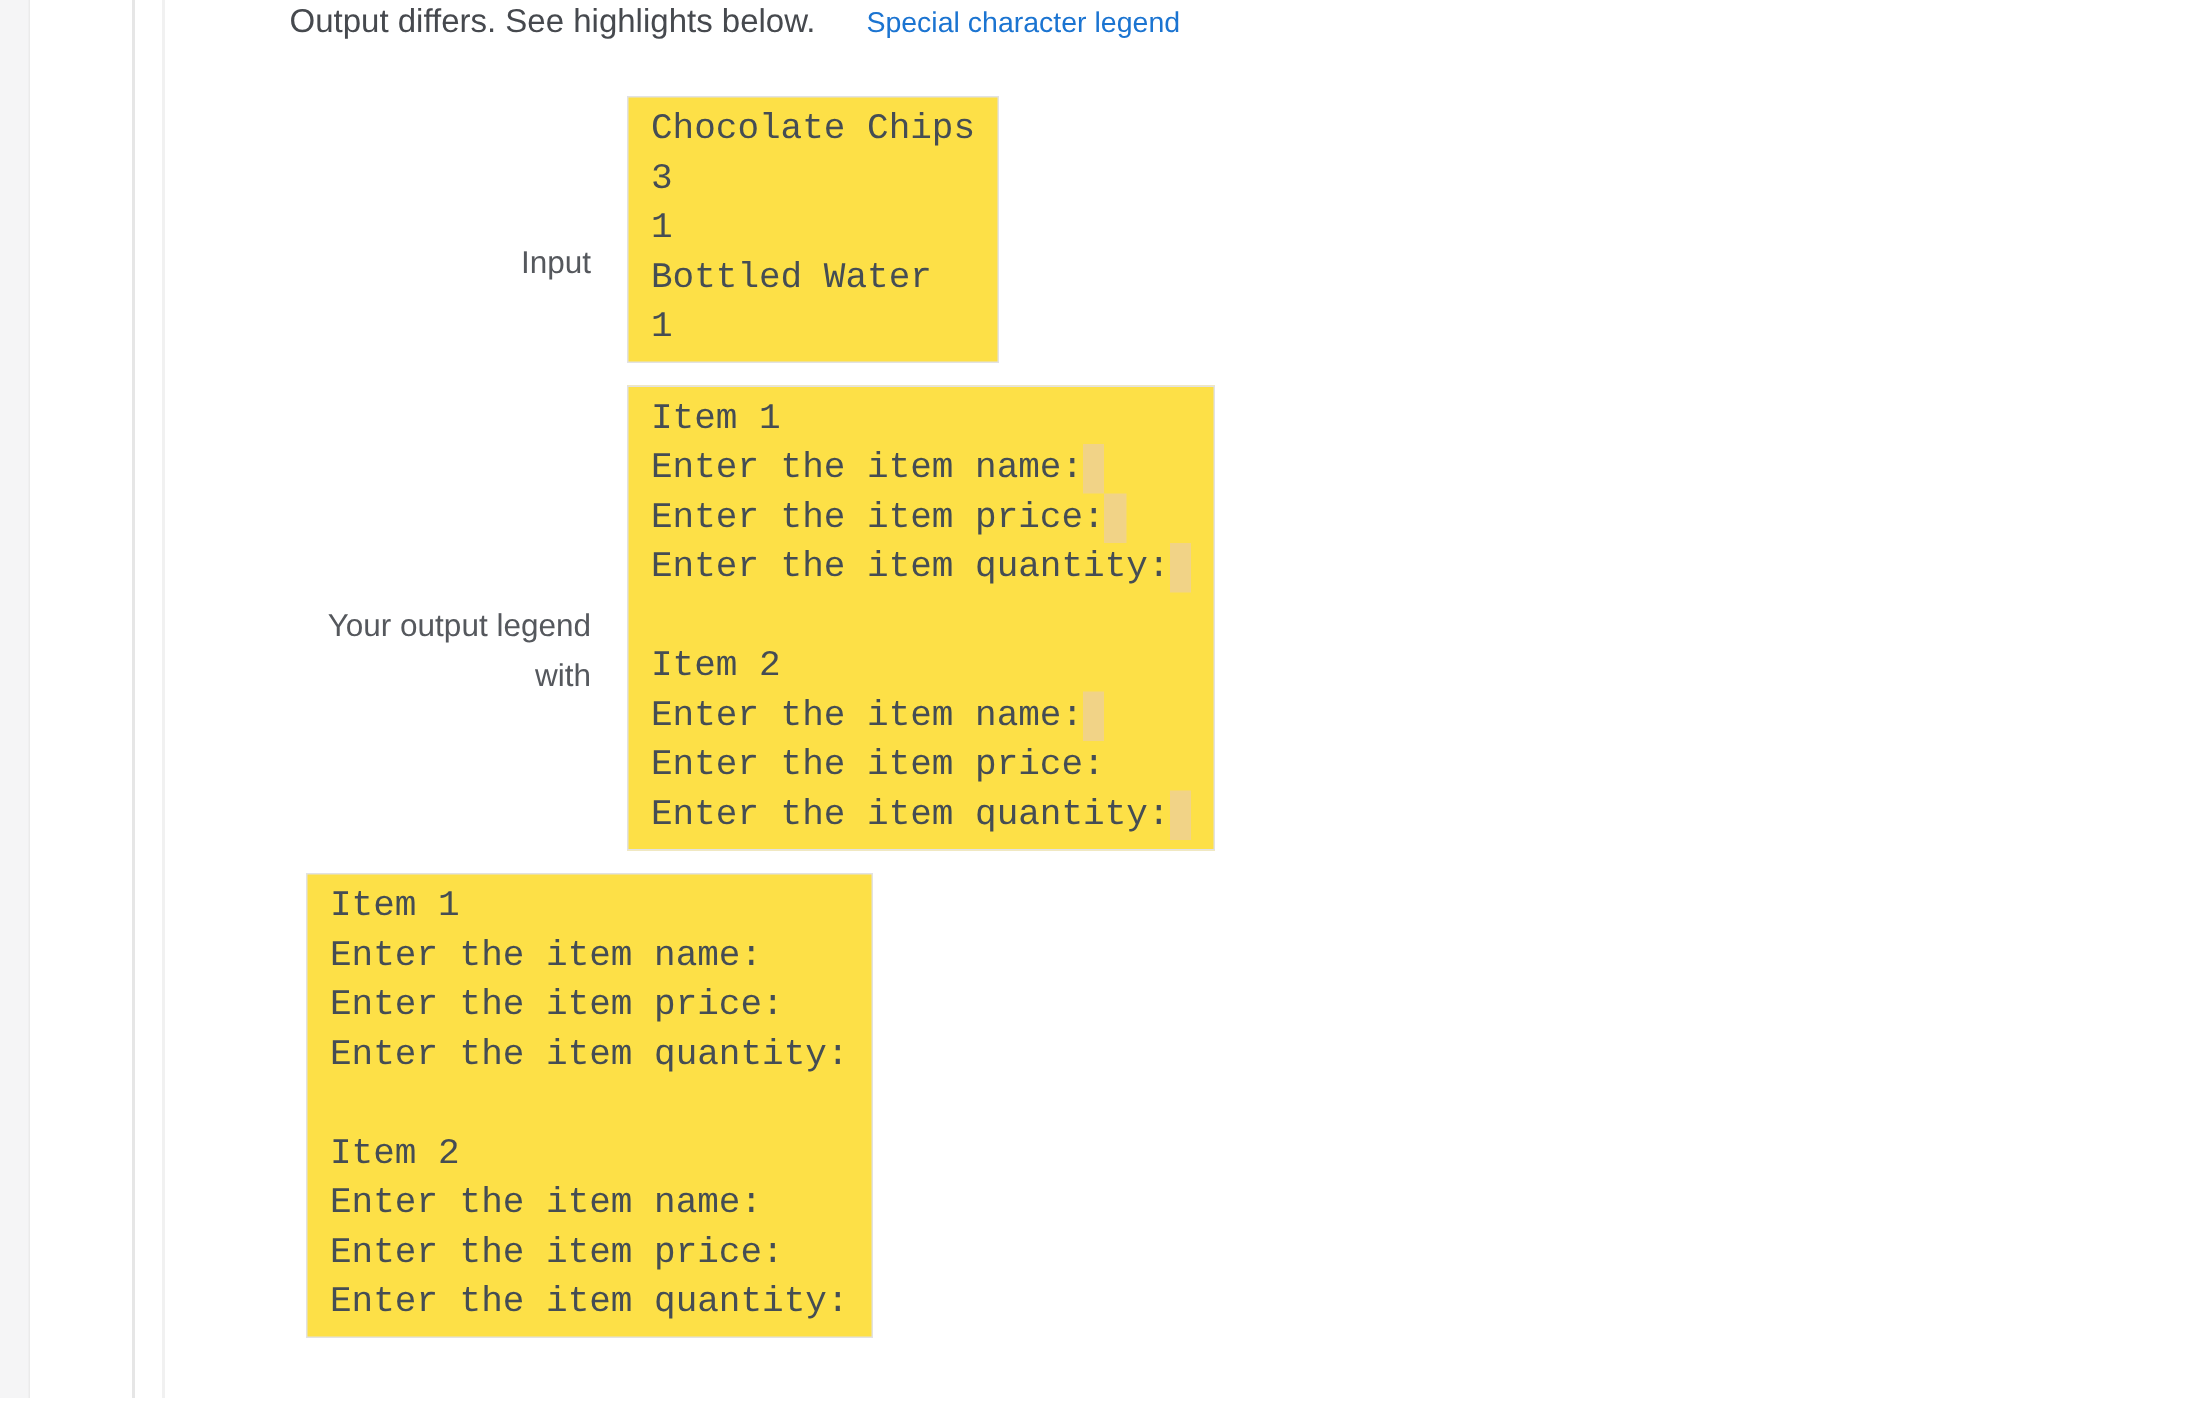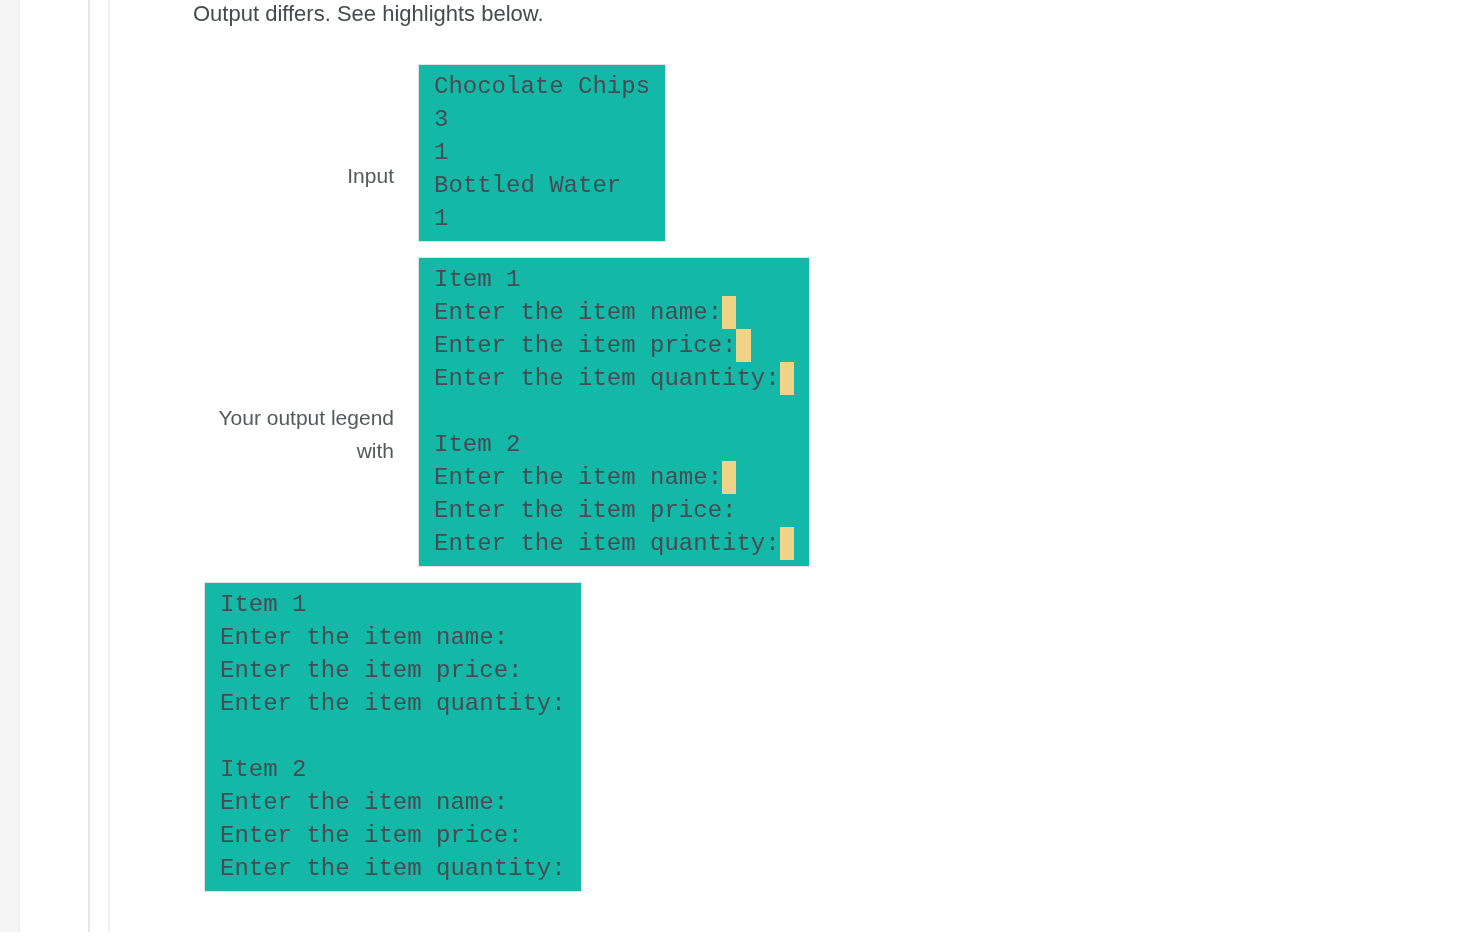--- a/index.html
+++ b/index.html
@@ -38,41 +38,42 @@
     position: absolute; left: 204px; top: 64px;
   }
   .row {
     display: flex; align-items: center; margin-bottom: 15px;
   }
   .row-label {
     width: 190px; margin-right: 24px; text-align: right;
     font-size: 21px; line-height: 33px; color: #55585d; margin-top: 44px;
   }
   .output-box {
-    background: #14b8a6; border: 1px solid #e2e2e2;
+    background: #fde047; border: 1px solid #e2e2e2;
     padding: 5px 15px 6px 15px;
     font-family: "Liberation Mono", monospace;
     font-size: 24px; line-height: 33px; color: #454d54;
   }
   .line { height: 33px; white-space: pre; }
   .line span { white-space: pre; }
   .hl {
     background: var(--hl, #f1d387);
     display: inline-block; height: 33px; vertical-align: top;
   }
 </style>
 </head>
 <body>
 
 <div class="left-rail"></div>
 <div class="divider-1"></div>
 <div class="divider-2"></div>
 
 <div class="heading-row">
   <span class="status-message">Output differs. See highlights below.</span>
+  <a class="legend-link">Special character legend</a>
 </div>
 
 <div class="rows">
 
   <div class="row">
     <div class="row-label">Input</div>
     <div class="output-box">
         <div class="line"><span>Chocolate Chips</span></div>
         <div class="line"><span>3</span></div>
         <div class="line"><span>1</span></div>

